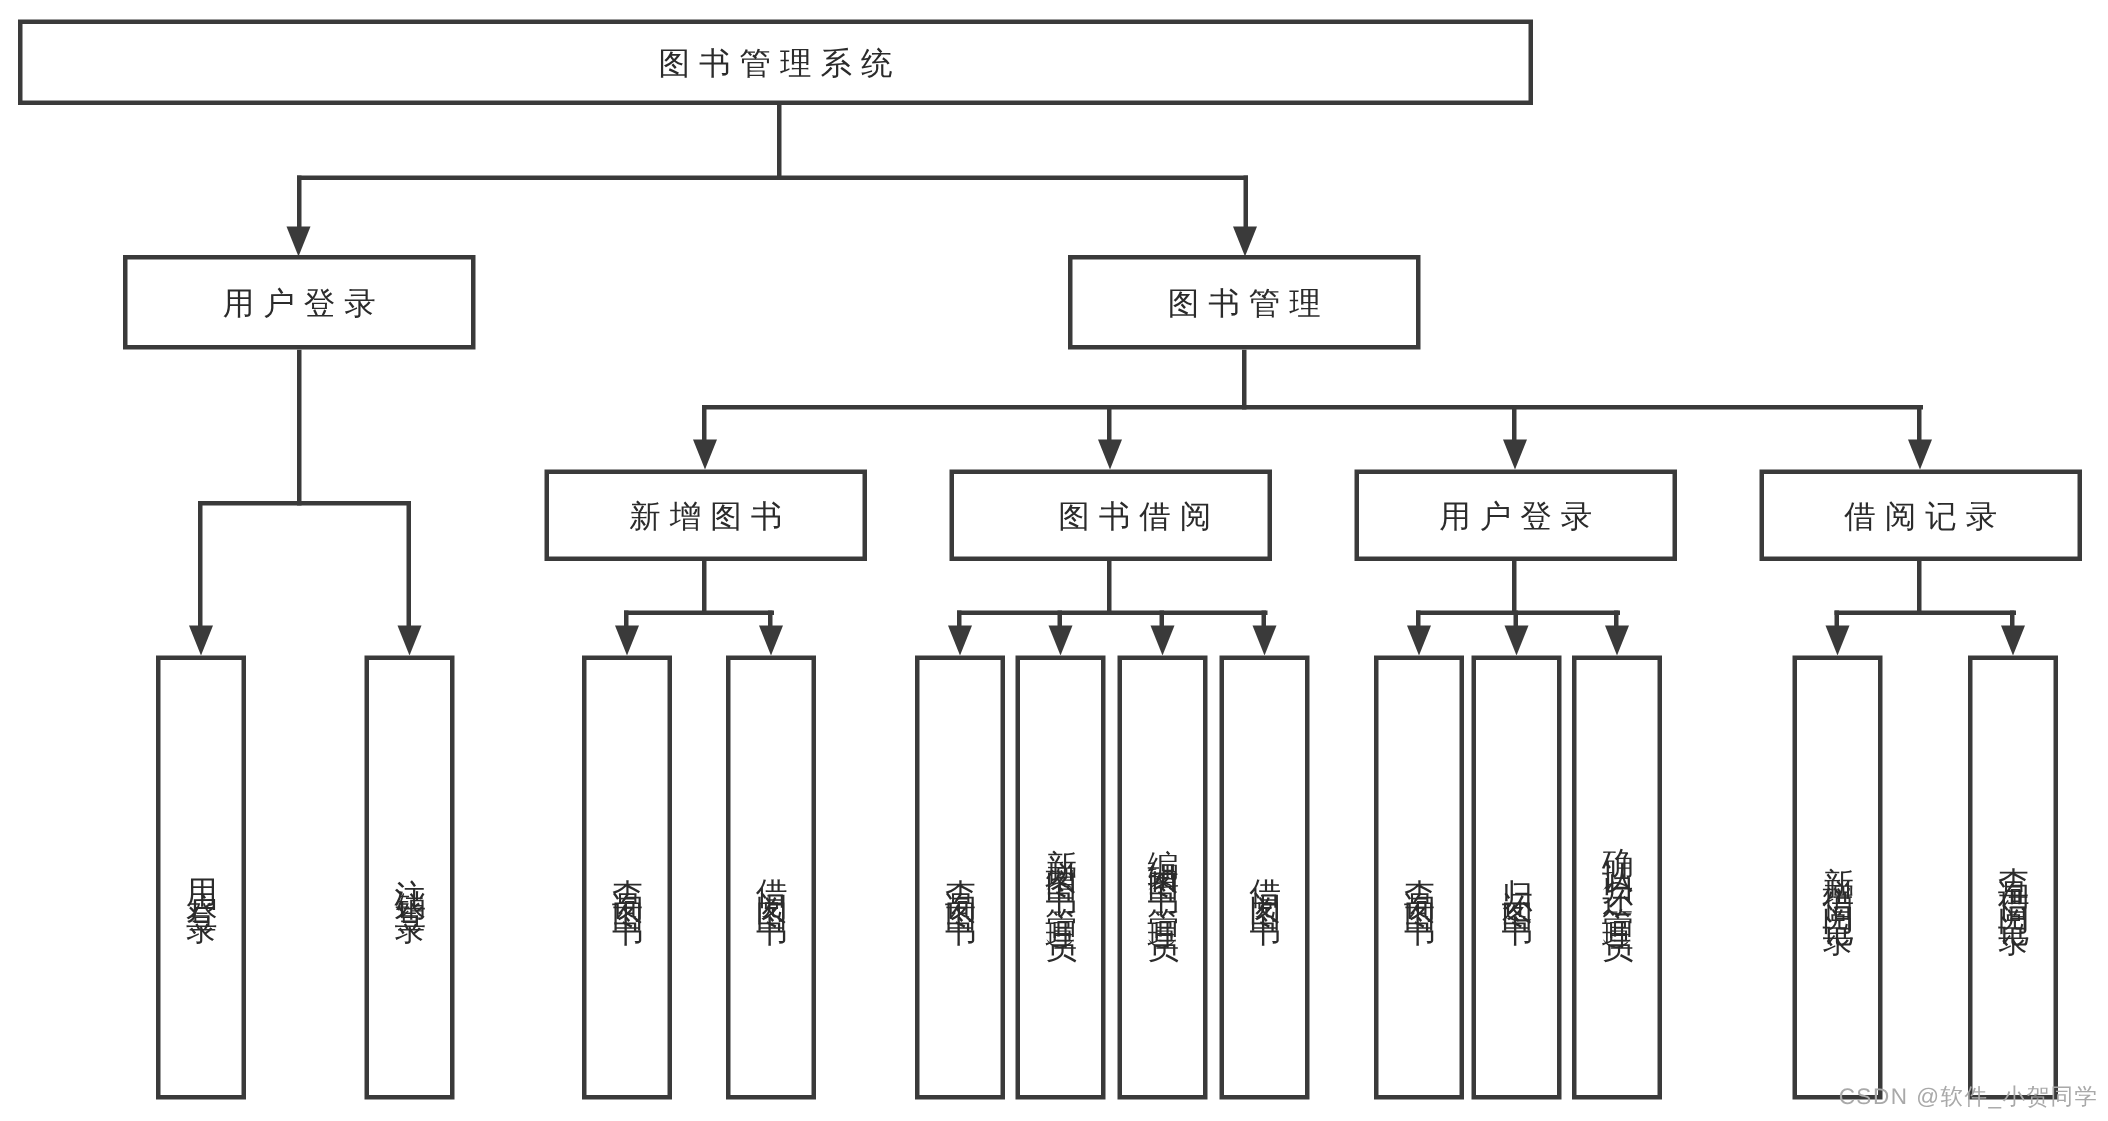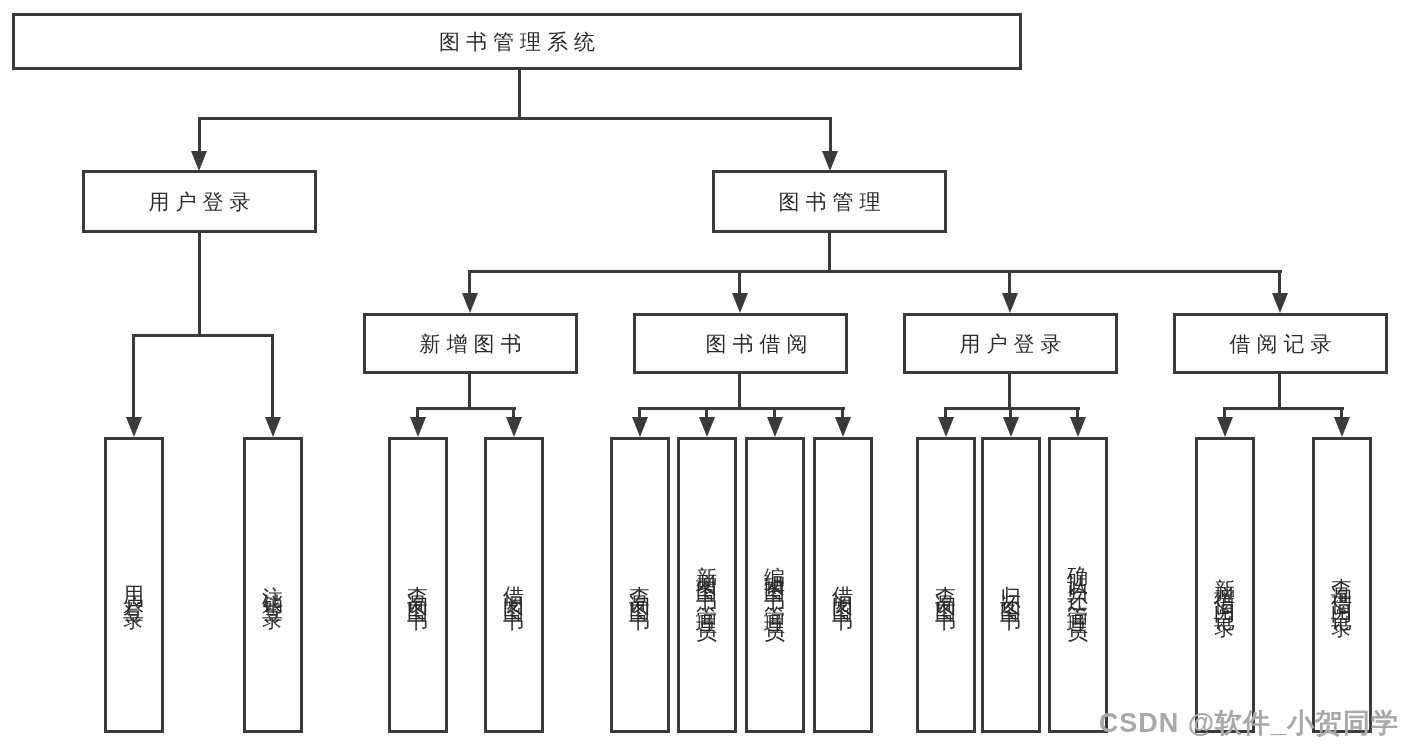--- a/index.html
+++ b/index.html
@@ -54,25 +54,24 @@
     position:absolute;
     width:0;height:0;
     border-left:8px solid transparent;
     border-right:8px solid transparent;
     border-top:20px solid var(--line);
   }
   .watermark{
     position:absolute;
     right:6px;
     bottom:6px;
-    font-size:27px;
+    font-size:15px;
     color:var(--watermark);
     letter-spacing:1px;
     white-space:nowrap;
-    font-weight:bold;
   }
 </style>
 </head>
 <body>
 
 <div class="canvas">
 
   <div class="vline" style="left:518px;top:70px;height:49px;"></div>
   <div class="hline" style="left:198px;top:117px;width:634px;"></div>
   <div class="vline" style="left:198px;top:117px;height:36px;"></div>

